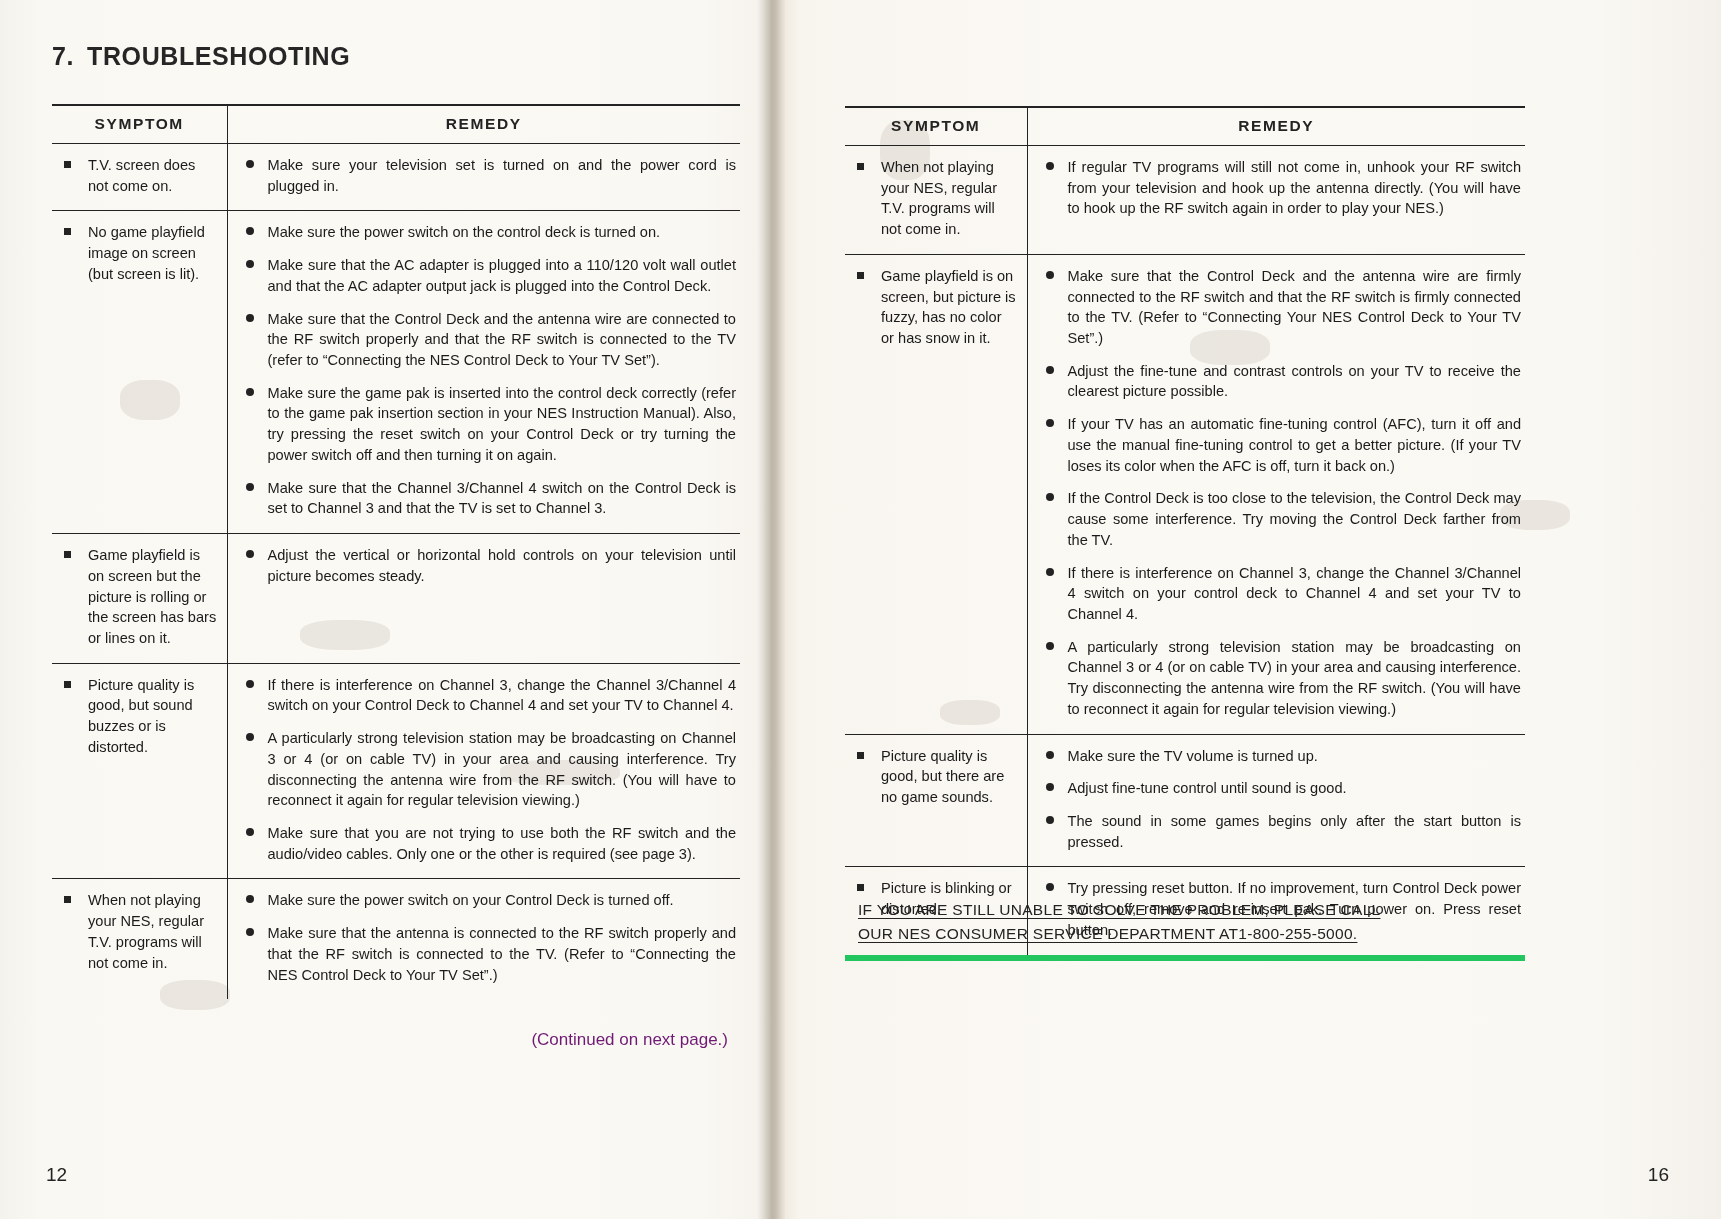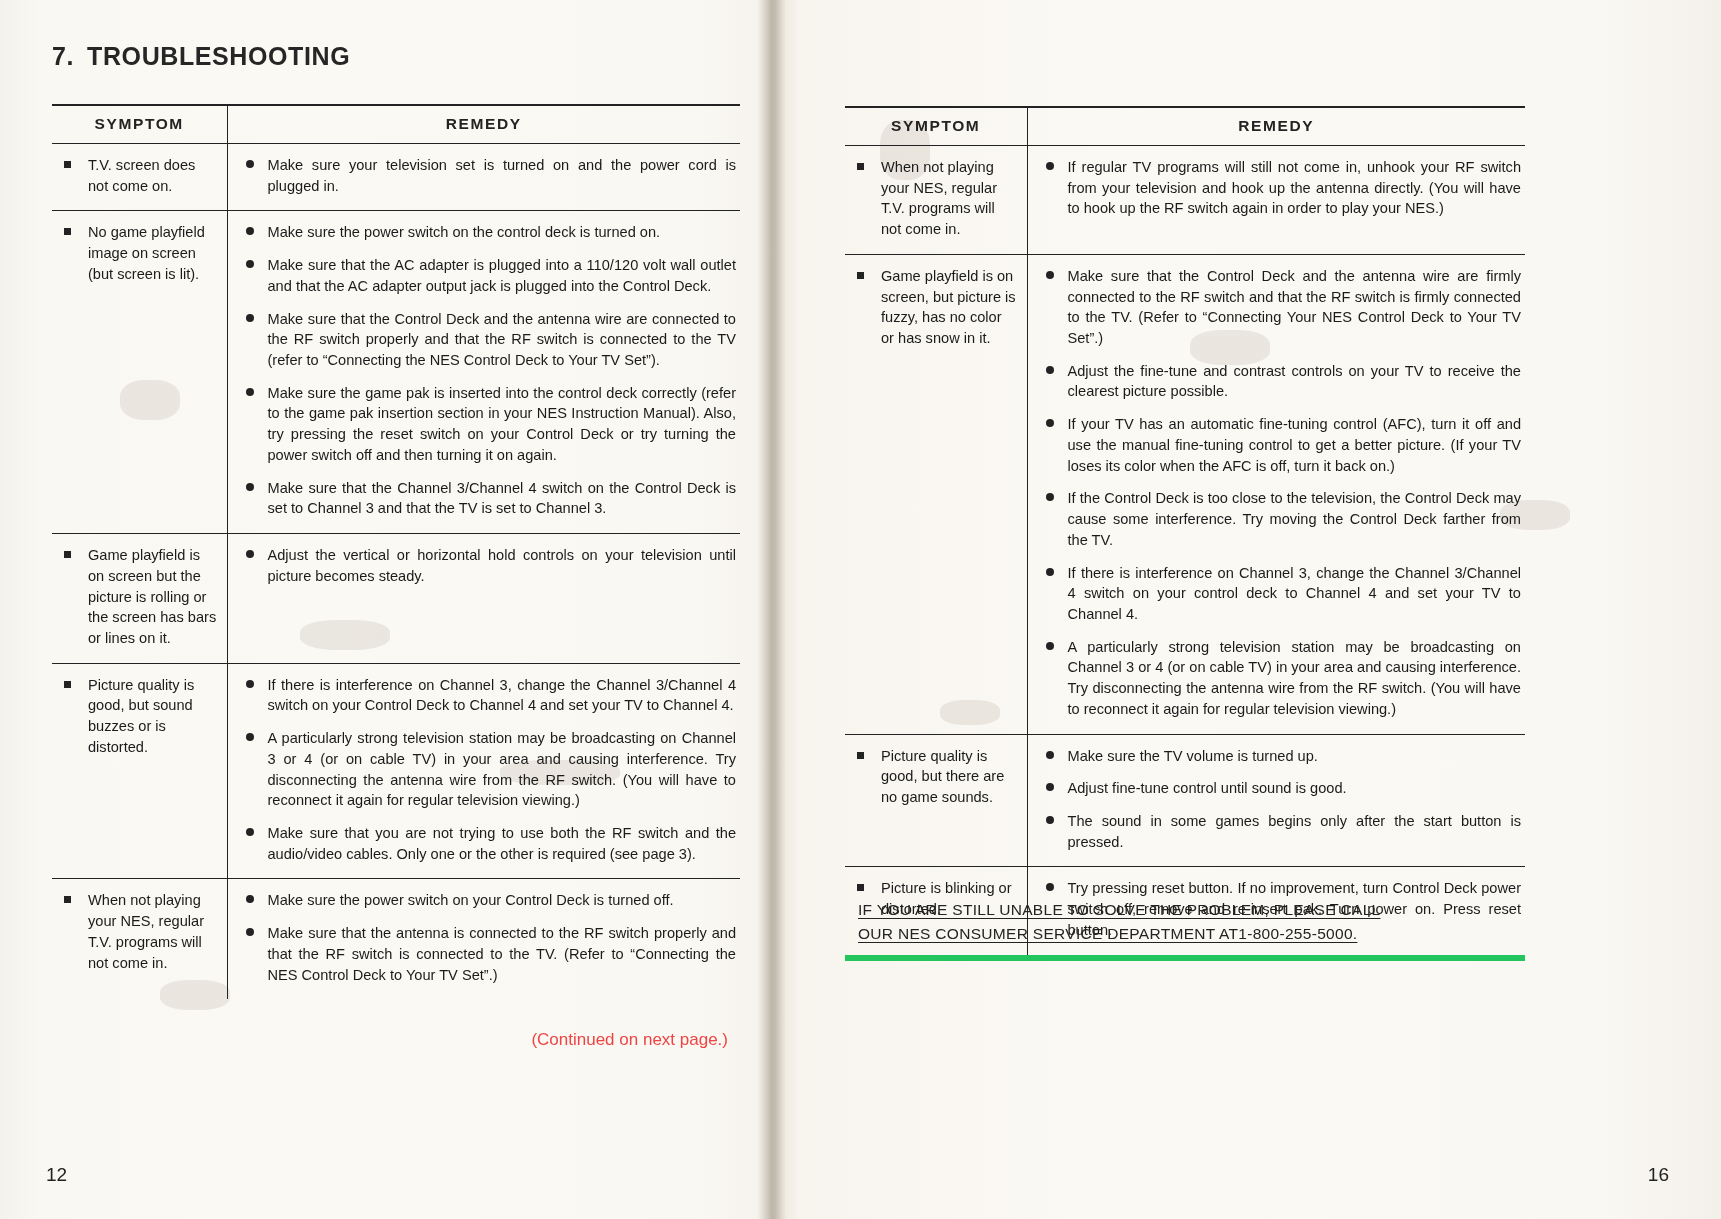--- a/index.html
+++ b/index.html
@@ -140,21 +140,21 @@
   .rem-list li.just { text-align: justify; }
   .nes { font-weight: normal; }
 
   .continued {
     position: absolute;
     left: 52px;
     top: 1030px;
     width: 688px;
     text-align: right;
     font-size: 17px;
-    color: #ef4444;
+    color: #701a75;
     padding-right: 12px;
     box-sizing: border-box;
   }
   .page-num {
     position: absolute;
     font-size: 19px;
     color: #232323;
     bottom: 33px;
   }
   .page-num-left { left: 46px; }

